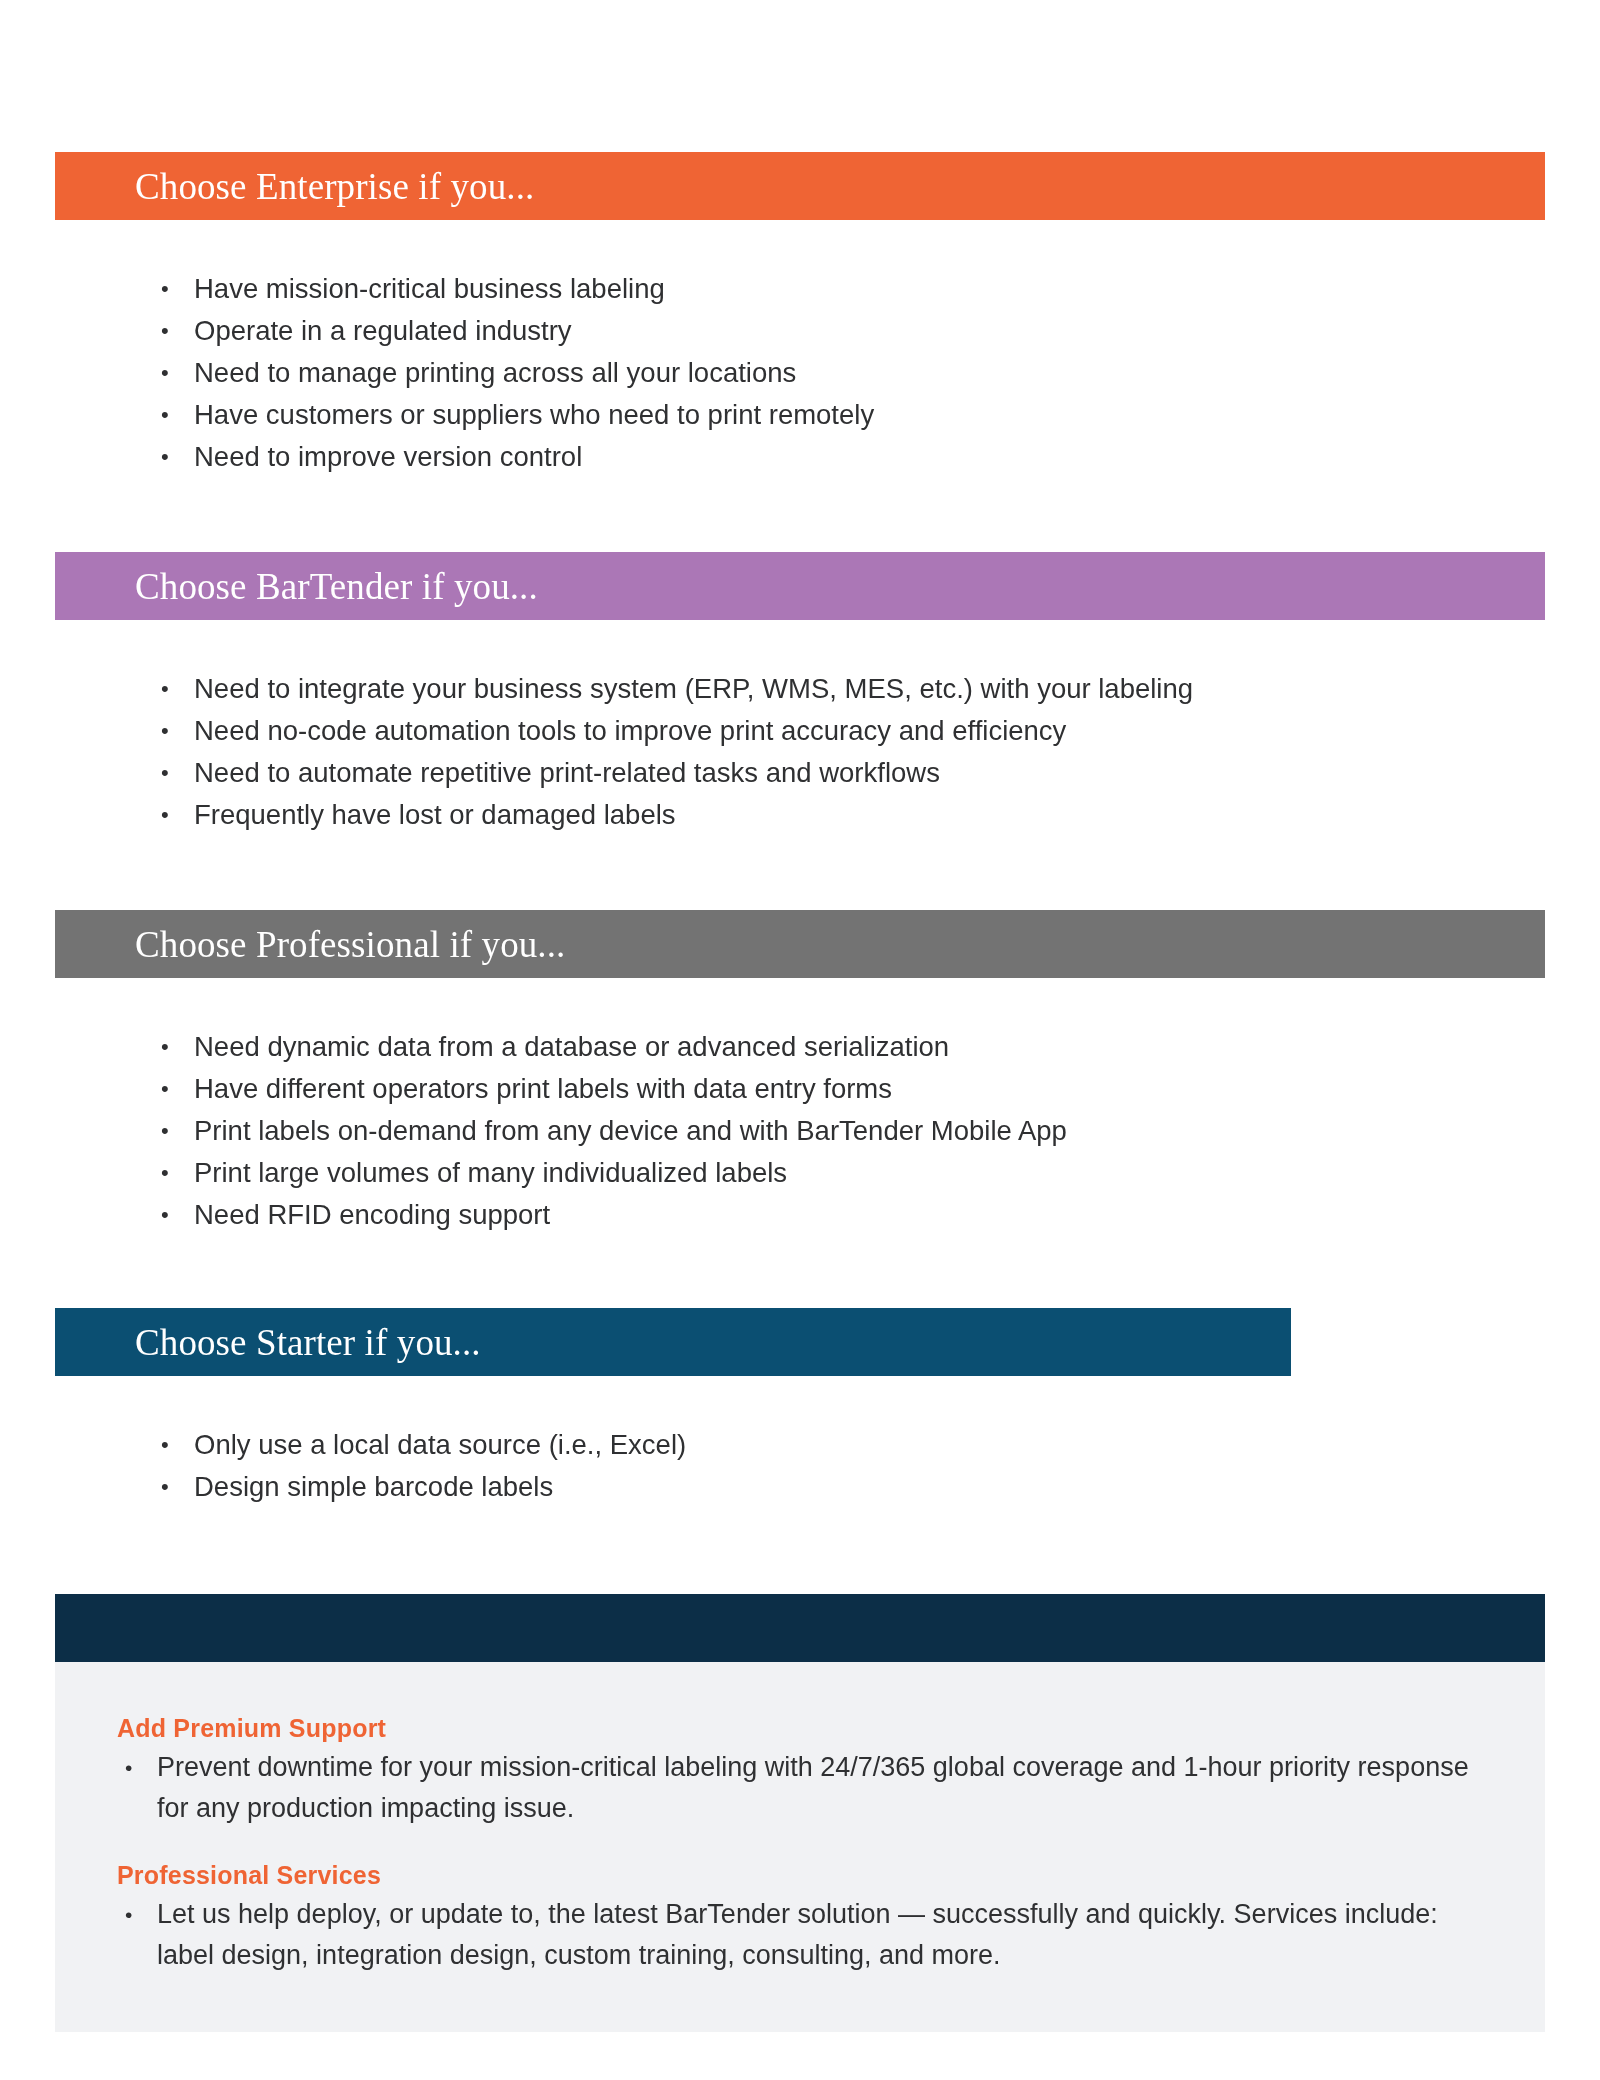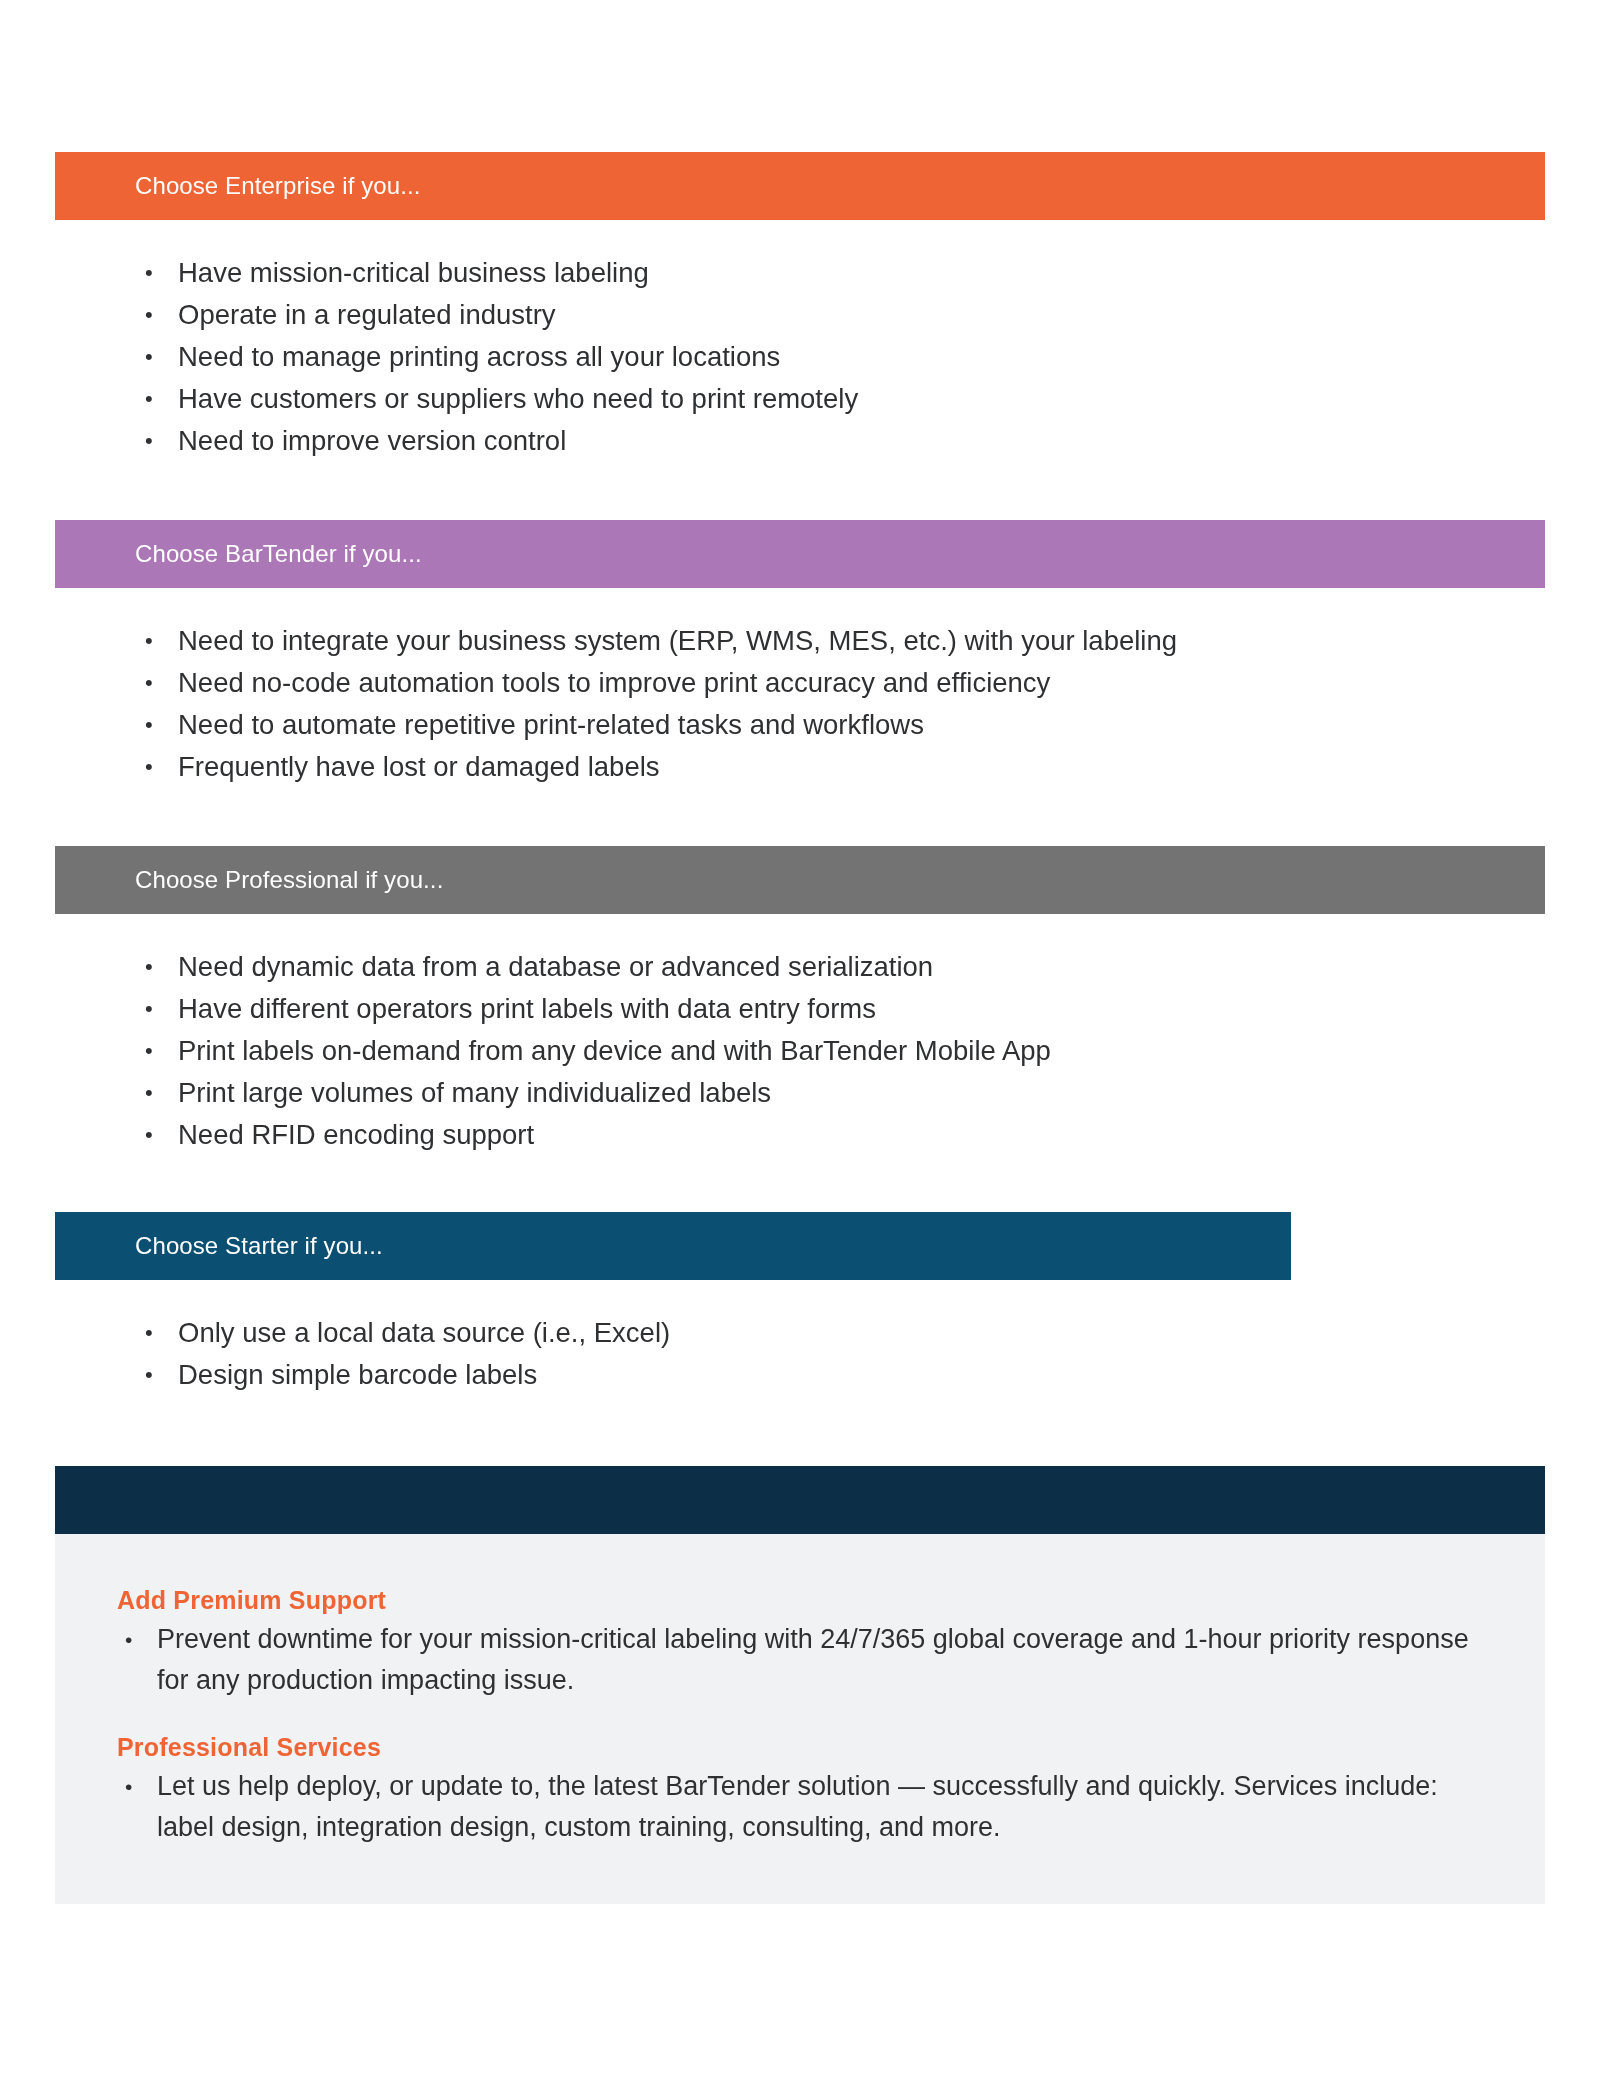--- a/index.html
+++ b/index.html
@@ -32,39 +32,40 @@
 
   
   .band {
     height: 68px;
     display: flex;
     align-items: center;
     padding-left: 80px;
   }
   .band-title {
     color: #ffffff;
-    font-size: 24px;
+    font-size: 37px;
     font-weight: 400;
     letter-spacing: 0.1px;
     line-height: 1;
+    font-family: Liberation Serif, serif;
   }
   .band.enterprise  { background: #ef6434; }
   .band.automation  { background: #ab77b6; }
   .band.professional{ background: #737373; }
   .band.starter     { background: #0b4f72; }
 
   
   .band.enterprise  { width: 1490px; }
   .band.automation  { width: 1490px; }
   .band.professional{ width: 1490px; }
   .band.starter     { width: 1236px; }
 
   
   .bullets {
-    margin: 0;
+    margin: 16px;
     padding: 0;
     list-style: none;
     padding-top: 32px;
     padding-left: 80px;
   }
   .bullets li {
     position: relative;
     padding-left: 43px;
     font-size: 27.5px;
     line-height: 42px;

